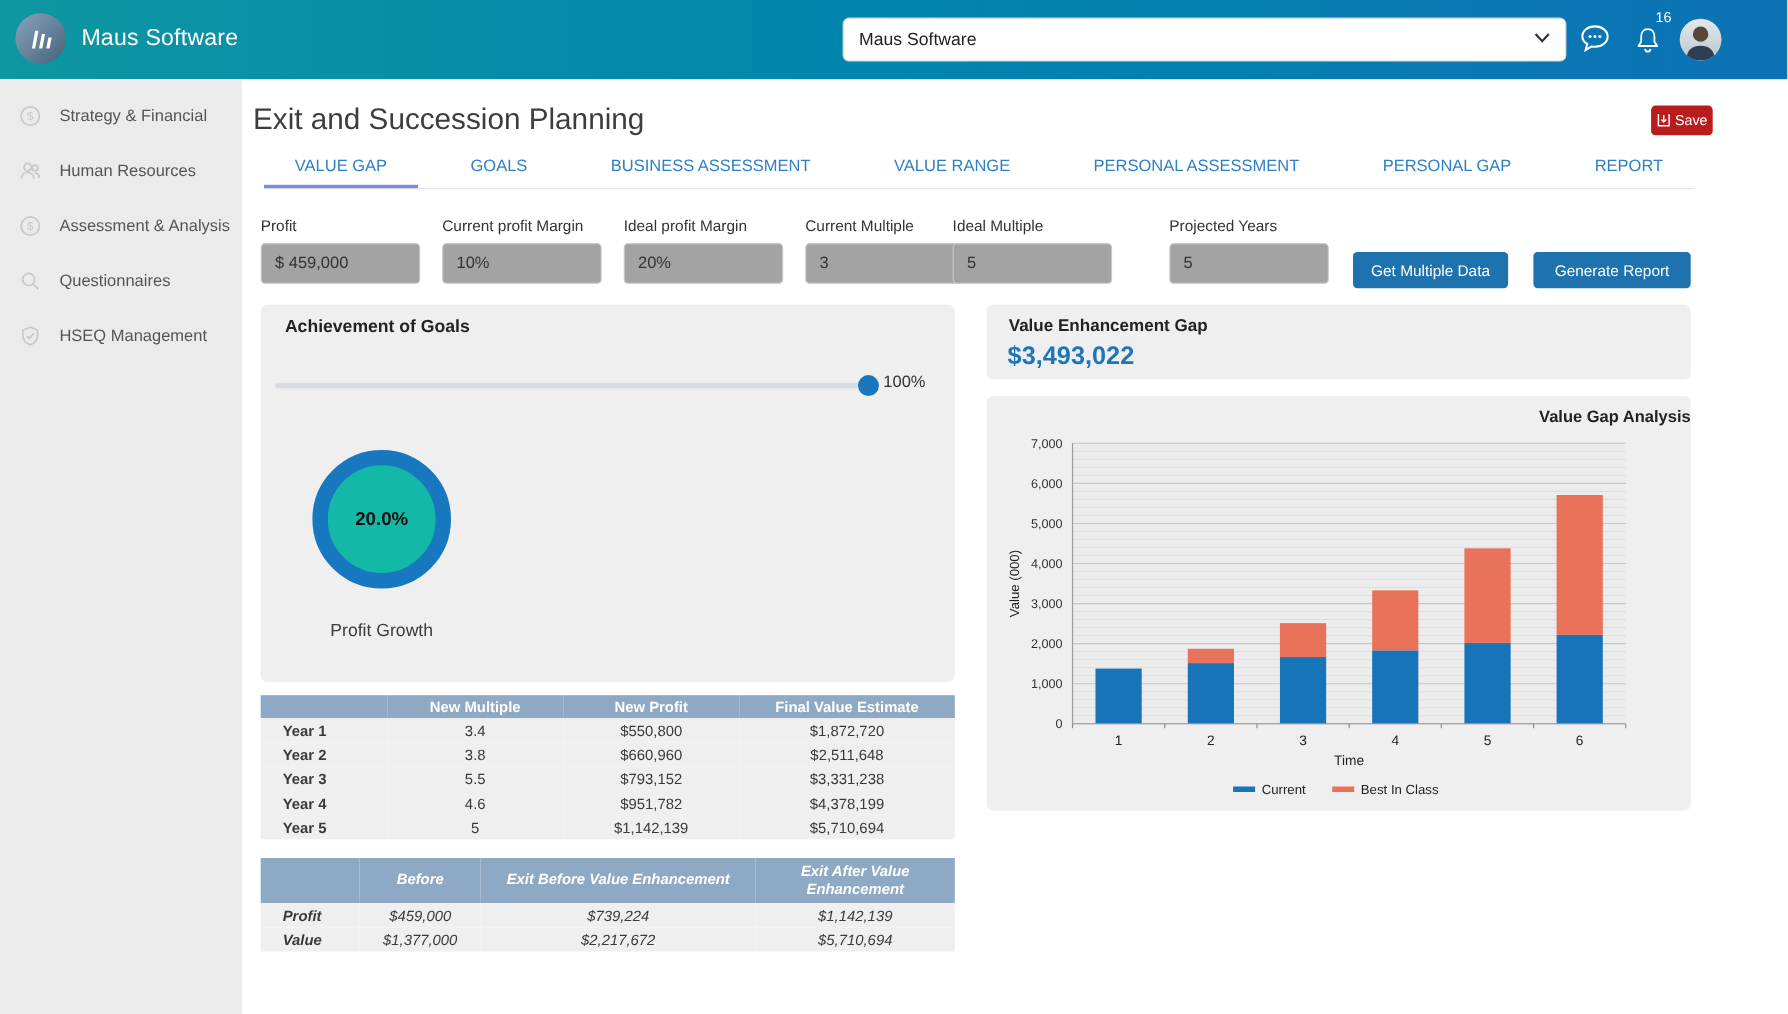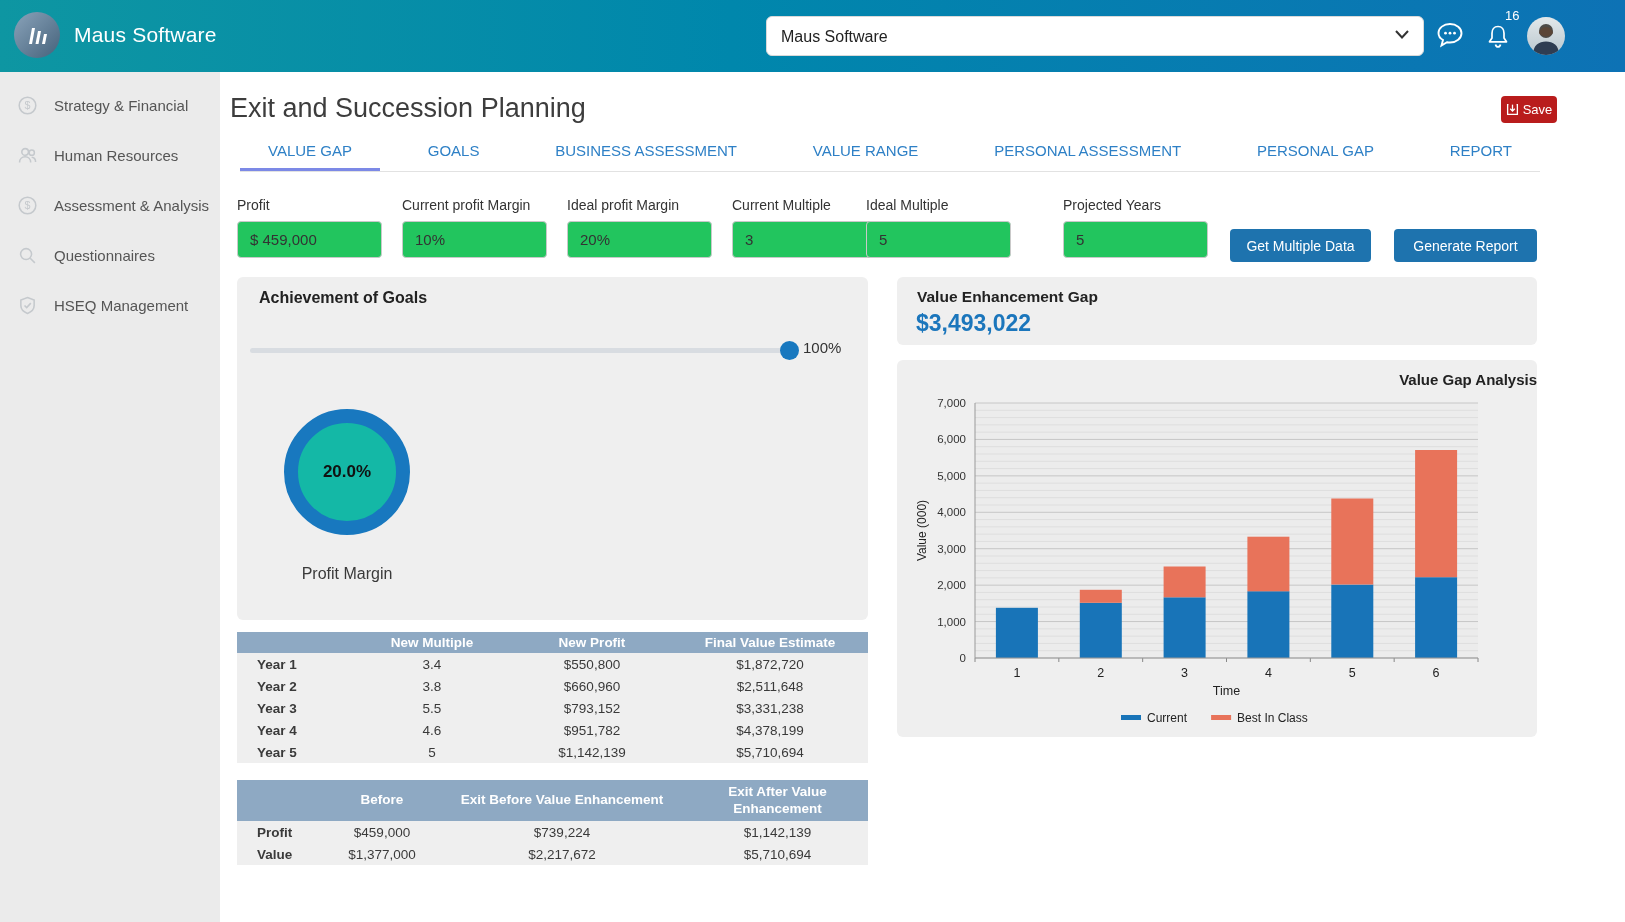--- a/index.html
+++ b/index.html
@@ -43,21 +43,21 @@
   
   .tabs { position:absolute; left:240px; top:136px; width:1300px; height:36px;
     display:flex; justify-content:space-between; border-bottom:1px solid #e2e2e2; }
   .tab { font-size:15px; color:#2e80c6; padding:6px 28px 0 28px; cursor:pointer; white-space:nowrap; }
   .tab.active { border-bottom:3px solid #7c89e6; }
 
   
   .field { position:absolute; width:145px; }
   .field label { display:block; font-size:14px; color:#333; margin-bottom:8px; }
   .field input { width:145px; height:37px; border:1px solid #c9c9c9; border-radius:4px;
-    font-size:15px; color:#333; padding:0 12px; font-family:"Liberation Sans",sans-serif; background:#22c55e; }
+    font-size:15px; color:#333; padding:0 12px; font-family:"Liberation Sans",sans-serif; background:#a3a3a3; }
   .action-btn { position:absolute; top:229px; height:33px; background:#1e73ae; color:#fff;
     border:none; border-radius:4px; font-size:14px; cursor:pointer; font-family:"Liberation Sans",sans-serif; }
 
   
   .panel { position:absolute; background:#efefef; border-radius:6px; }
   .goals-panel { left:237px; top:277px; width:631px; height:343px; }
   .panel-title { position:absolute; left:22px; top:12px; font-size:16px; font-weight:bold; color:#222; }
 
   .slider-track { position:absolute; left:13px; top:71px; width:540px; height:5px;
     background:#d8dce1; border-radius:3px; cursor:pointer; }
@@ -72,21 +72,21 @@
   .gauge-label { margin-top:30px; font-size:16px; color:#3a3a3a; }
 
   
   .dtable { position:absolute; left:237px; width:631px; border-collapse:collapse; font-size:13.5px; }
   .dtable th { background:#8ea9c3; color:#fff; font-weight:bold; text-align:center; padding:3px 6px; }
   .dtable td { background:#efefef; color:#3a3a3a; text-align:center; padding:3px 6px; }
   .dtable td.rowlabel { font-weight:bold; text-align:left; padding-left:20px; }
   .table1 { top:632px; }
   .table1 th { height:18px;margin-top:23px; }
   .table1 td { height:22px; }
-  .table2 { top:780px; }
+  .table2 { top:780px;font-style:italic; }
   .table2 th { height:41px; line-height:1.25; }
   .table2 td { height:22px; }
 
   
   .gap-panel { left:897px; top:277px; width:640px; height:68px; }
   .gap-title { position:absolute; left:20px; top:11px; font-size:15.5px; font-weight:bold; color:#222; }
   .gap-amount { position:absolute; left:19px; top:33px; font-size:23px; font-weight:bold; color:#1b76bc; }
 
   .chart-panel { left:897px; top:360px; width:640px; height:377px; }
   .chart-title { position:absolute; left:0; top:11px; width:640px; text-align:right;
@@ -253,21 +253,21 @@
     <div class="panel-title">Achievement of Goals</div>
     <div class="slider-track">
       <div class="slider-handle"></div>
     </div>
     <div class="slider-value">100%</div>
 
     <div class="gauge" style="left:10px;">
       <div class="gauge-ring">
         <span class="gauge-value">20.0%</span>
       </div>
-      <div class="gauge-label">Profit Margin</div>
+      <div class="gauge-label">Profit Growth</div>
     </div>
   </div>
 
   <table class="dtable table1">
     <thead>
       <tr>
         <th style="width:115px"></th>
         <th style="width:160px">New Multiple</th>
         <th style="width:160px">New Profit</th>
         <th>Final Value Estimate</th>

